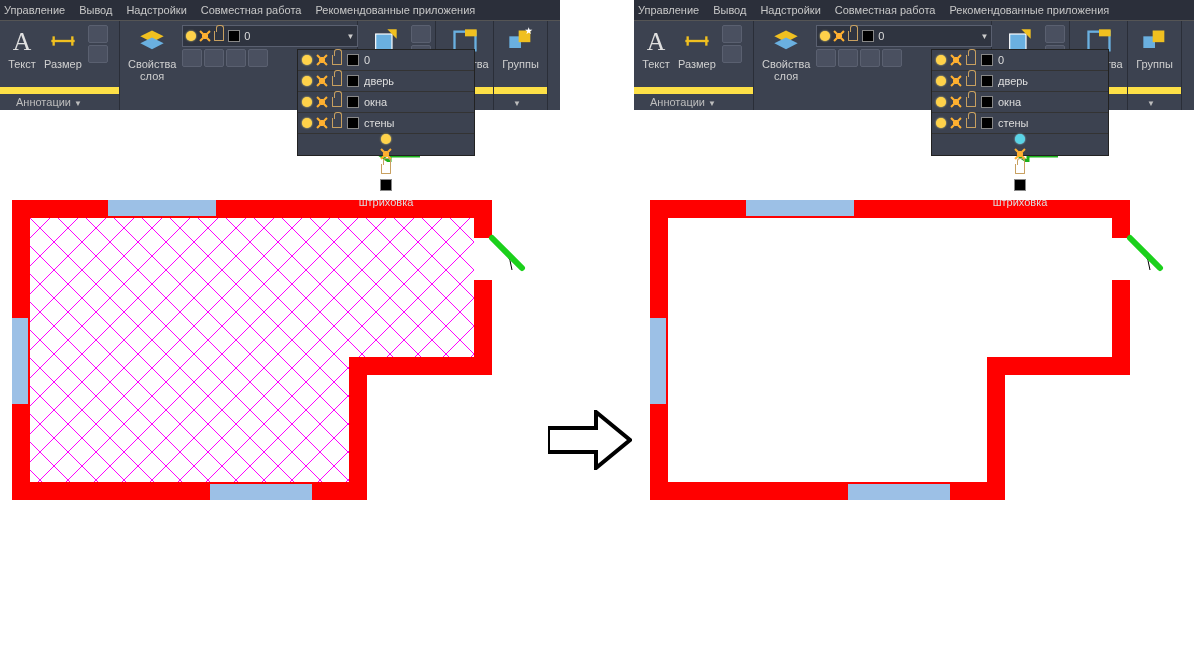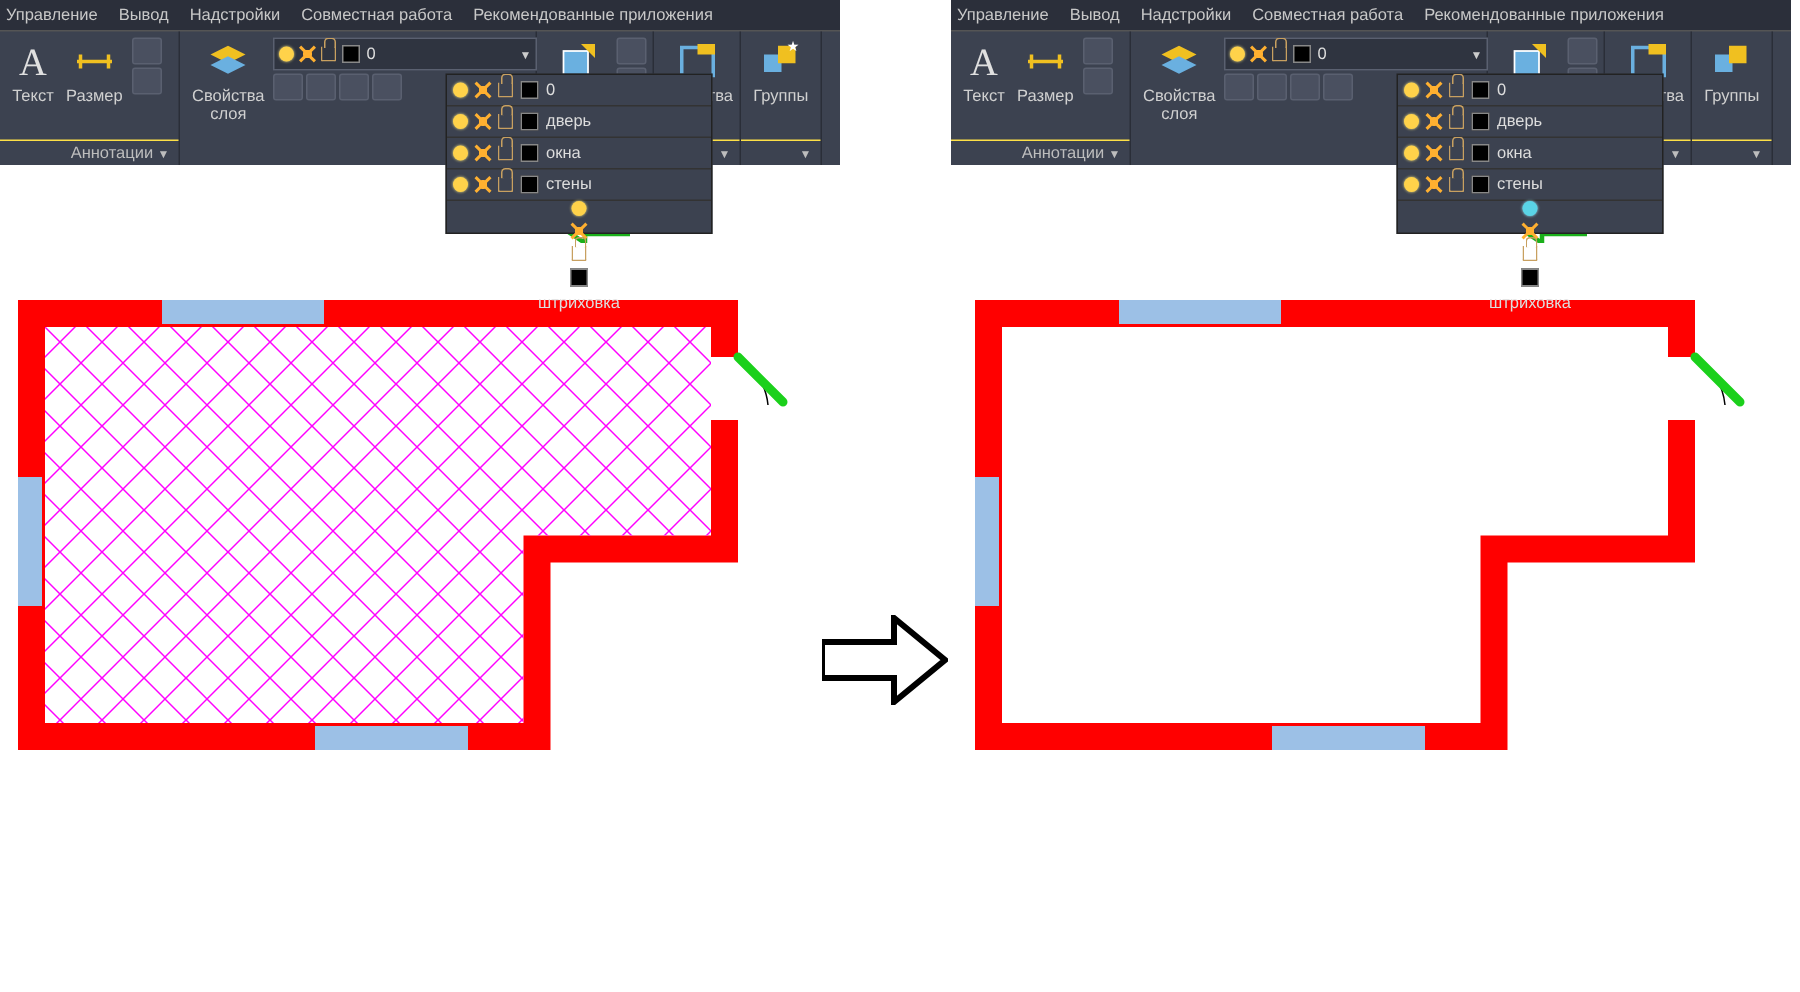--- a/index.html
+++ b/index.html
@@ -7,21 +7,21 @@
 
   .ribbon-area { position: absolute; width: 560px; height: 165px; }
   
 
   .tabs { height: 20px; background: #2b2f3a; display: flex; padding-left: 4px; gap: 14px; color: #c8c8c8; align-items: center; font-size: 11px; }
   .tab { cursor: default; white-space: nowrap; }
 
   .ribbon { height: 90px; background: #3c4250; display: flex; border-top: 1px solid #555; }
   .panel { border-right: 1px solid #2a2e38; display: flex; flex-direction: column; }
   .panel-body { flex: 1; display: flex; align-items: flex-start; padding: 4px 6px 0 6px; gap: 4px; }
-  .panel-title { text-align: right; color: #bdbdbd; font-size: 11px; padding: 2px 6px; border-top: 1px solid #fde047; }
+  .panel-title { text-align: left; color: #bdbdbd; font-size: 11px; padding: 2px 16px; border-top: 7px solid #fde047; }
   .panel-title .drop { margin-left: 3px; font-size: 8px; }
 
   .bigbtn { display: flex; flex-direction: column; align-items: center; gap: 3px; color: #d0d0d0; font-size: 11px; padding: 2px 2px; }
   .bigbtn .ico { width: 28px; height: 28px; display:flex; align-items:center; justify-content:center; }
   .colbtns { display:flex; flex-direction:column; gap:2px; }
   .smallico { width:20px; height:18px; background:#4a5060; border:1px solid #5a6070; border-radius:2px; }
 
   
   .layer-combo { width: 176px; height: 22px; background: #2f3440; border: 1px solid #5a6070; display:flex; align-items:center; padding:0 3px; gap:4px; color:#ddd; font-size:11px; position:relative; }
   .layer-combo .chev { margin-left:auto; font-size:8px; color:#ccc; }

